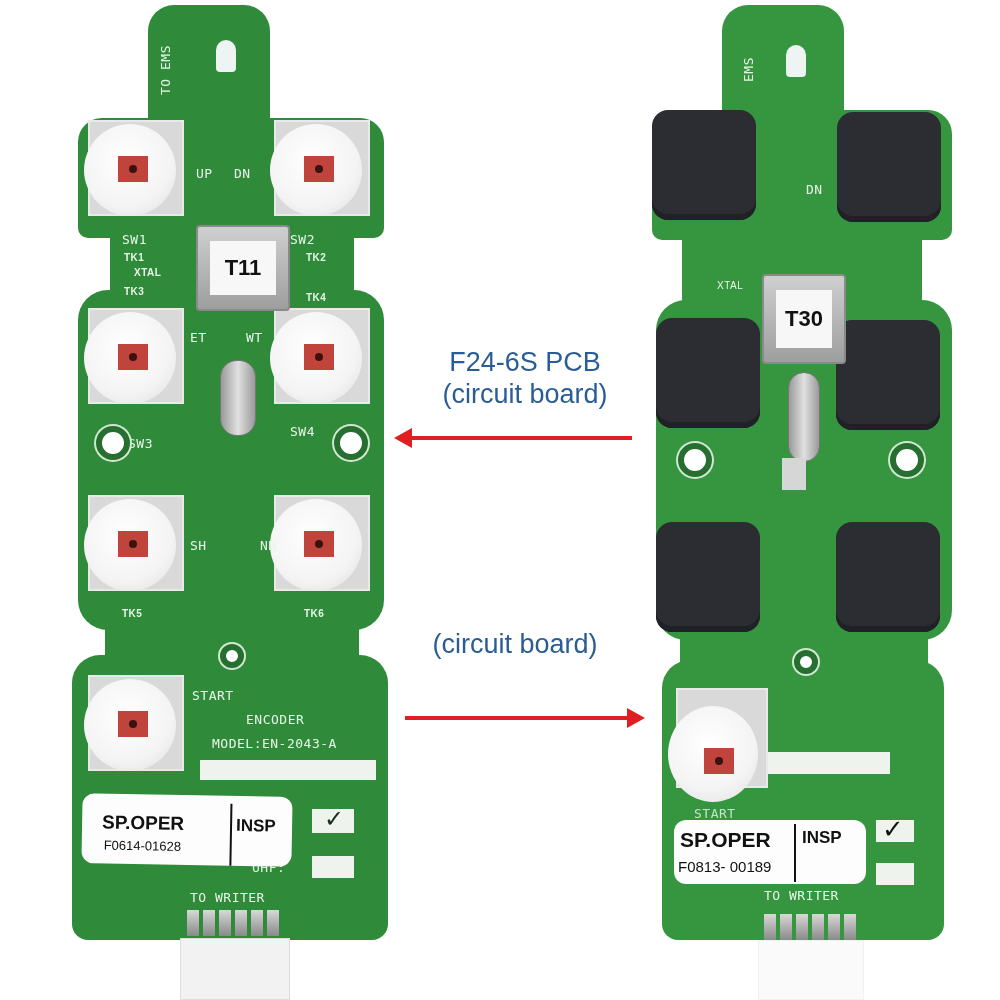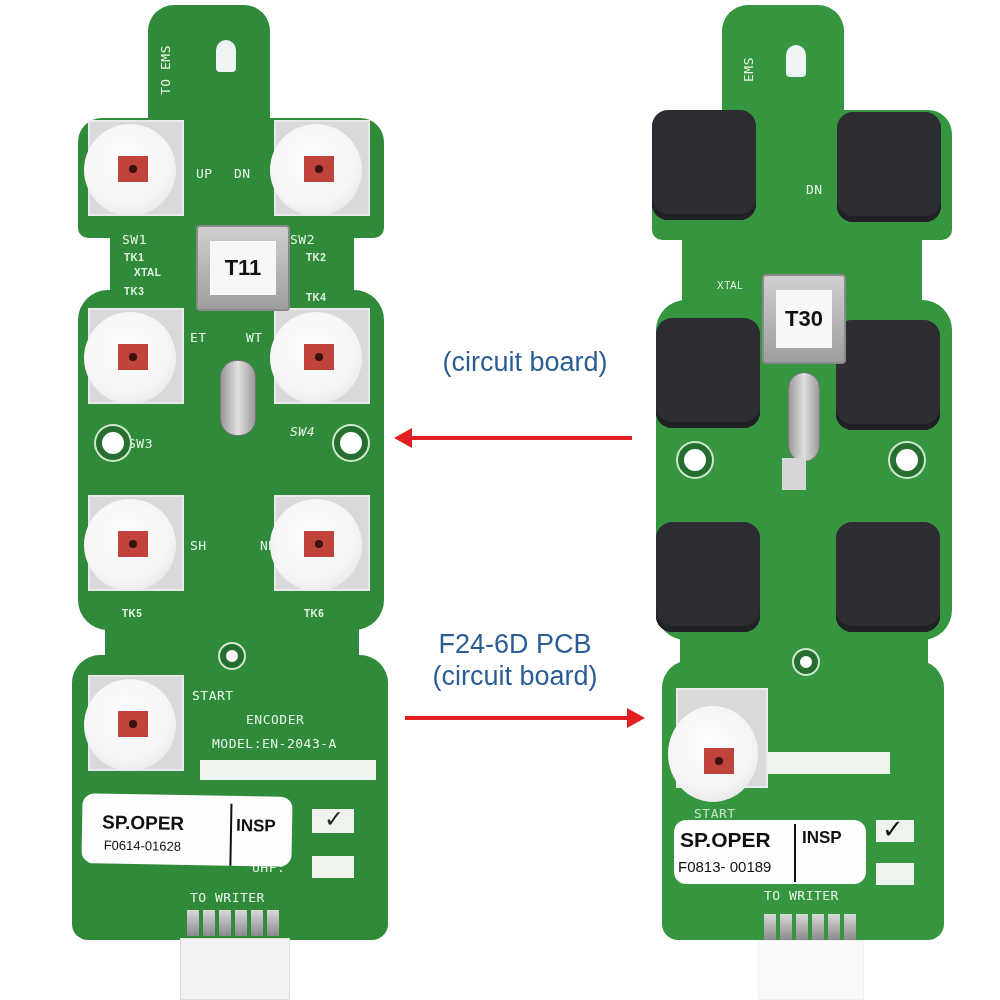--- a/index.html
+++ b/index.html
@@ -80,21 +80,21 @@
   <div class="silk" style="left:122px;top:232px;">SW1</div>
   <div class="silk" style="left:290px;top:232px;">SW2</div>
   <div class="silk small" style="left:124px;top:252px;">TK1</div>
   <div class="silk small" style="left:134px;top:267px;">XTAL</div>
   <div class="silk small" style="left:124px;top:286px;">TK3</div>
   <div class="silk small" style="left:306px;top:252px;">TK2</div>
   <div class="silk small" style="left:306px;top:292px;">TK4</div>
   <div class="silk" style="left:190px;top:330px;">ET</div>
   <div class="silk" style="left:246px;top:330px;">WT</div>
   <div class="silk" style="left:128px;top:436px;">SW3</div>
-  <div class="silk" style="left:290px;top:424px;font-style:italic;">SW4</div>
+  <div class="silk" style="left:290px;top:424px;">SW4</div>
   <div class="silk" style="left:190px;top:538px;">SH</div>
   <div class="silk" style="left:244px;top:538px;margin-left:16px;">NH</div>
   <div class="silk small" style="left:122px;top:608px;">TK5</div>
   <div class="silk small" style="left:304px;top:608px;">TK6</div>
   <div class="silk" style="left:192px;top:688px;">START</div>
   <div class="silk" style="left:216px;top:712px;margin-left:30px;">ENCODER</div>
   <div class="silk" style="left:212px;top:736px;">MODEL:EN-2043-A</div>
   <div class="silk" style="left:252px;top:860px;">UHF:</div>
   <div class="silk" style="left:190px;top:890px;">TO WRITER</div>
 
@@ -185,23 +185,23 @@
       <span></span>
       <span></span>
       <span></span>
       <span></span>
       <span></span>
   </div>
   <div class="connector" style="left:758px;top:940px;width:104px;height:58px;background:#fafafa;border-color:#f0f0f0;"></div>
 </div>
 
 <div class="caption" style="left:400px;top:346px;width:250px;">
+  <div>F24-6S  PCB</div>
   <div>(circuit board)</div>
 </div>
 <div class="arrow" style="left:410px;top:436px;width:222px;"></div>
 <div class="arrow-head-left" style="left:394px;top:428px;"></div>
 
 <div class="caption" style="left:390px;top:628px;width:250px;">
-  <div>F24-6D PCB</div>
   <div>(circuit board)</div>
 </div>
 <div class="arrow" style="left:405px;top:716px;width:222px;"></div>
 <div class="arrow-head-right" style="left:627px;top:708px;"></div>
 
 </body></html>

